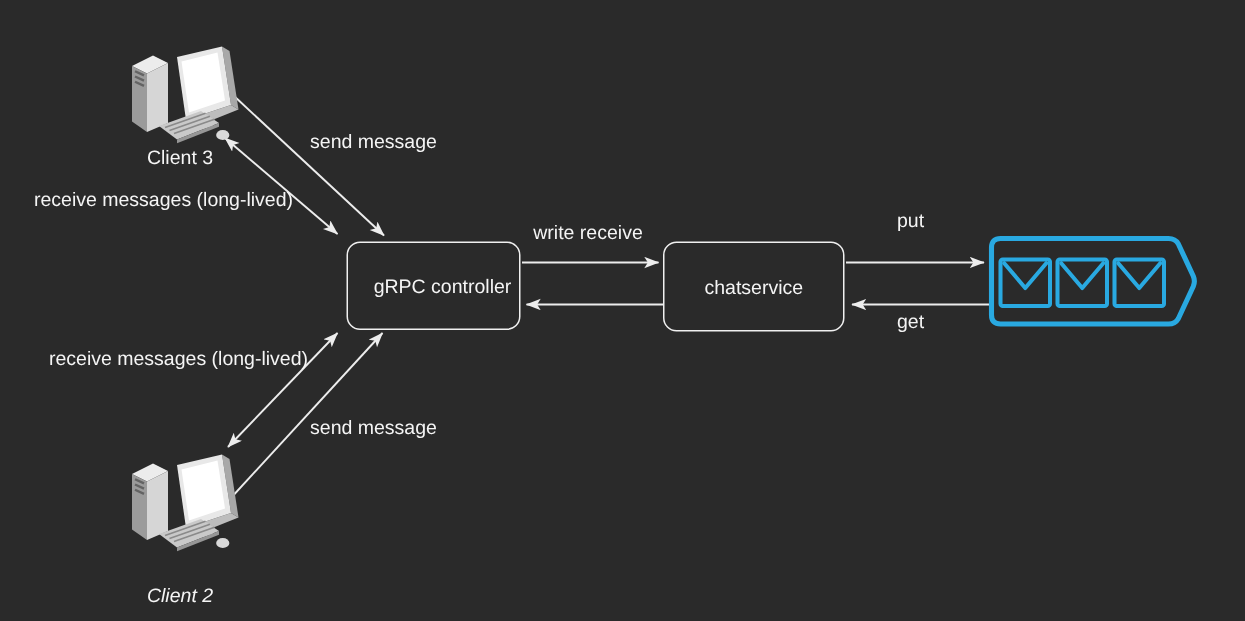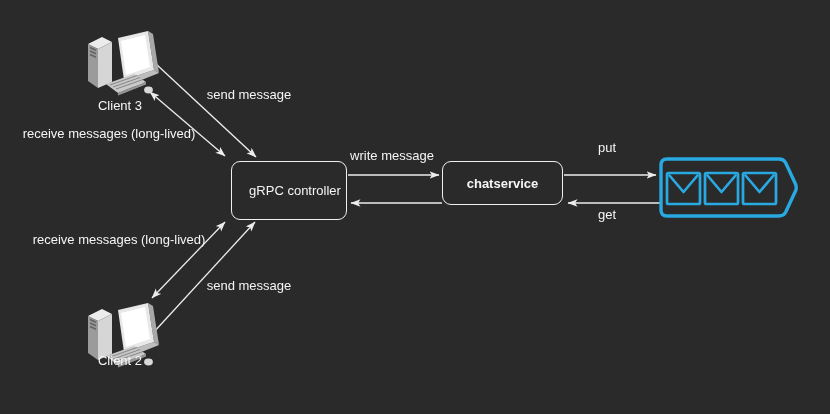--- a/index.html
+++ b/index.html
@@ -20,21 +20,21 @@
     display: flex;
     align-items: center;
     justify-content: center;
     font-size: 13px;
     color: #f5f5f5;
     background: transparent;
     box-sizing: border-box;
     text-align: center;
   }
   .grpc-box  { left: 231px; top: 161px; width: 116px; height: 59px; padding-left: 12px; }
-  .chat-box  { left: 442px; top: 161px; width: 121px; height: 44px; font-weight: bold; }
+  .chat-box  { left: 442px; top: 161px; width: 121px; height: 60px; }
   .lbl {
     position: absolute;
     font-size: 13px;
     color: #f5f5f5;
     white-space: nowrap;
     transform: translate(-50%, -50%);
     text-align: center;
   }
   .lbl.wrap { white-space: normal; width: 90px; line-height: 1.08; }
   .icon-abs { position: absolute; }
@@ -121,25 +121,25 @@
   </svg>
 
   <div class="node-box grpc-box">
     <span>gRPC controller</span>
   </div>
   <div class="node-box chat-box">
     <span>chatservice</span>
   </div>
 
   <div class="lbl" style="left:120px; top:105px;">Client 3</div>
-  <div class="lbl" style="left:120px; top:360px;">Client 2</div>
+  <div class="lbl" style="left:120px; top:397px;font-style:italic;">Client 2</div>
 
   <div class="lbl" style="left:249px; top:94px;">send message</div>
   <div class="lbl" style="left:109px; top:133px;">receive messages (long-lived)</div>
   <div class="lbl" style="left:119px; top:239px;">receive messages (long-lived)</div>
   <div class="lbl" style="left:249px; top:285px;">send message</div>
 
-  <div class="lbl" style="left:392px; top:155px;">write message</div>
+  <div class="lbl" style="left:392px; top:155px;">write receive</div>
 
   <div class="lbl" style="left:607px; top:147px;">put</div>
   <div class="lbl" style="left:607px; top:214px;">get</div>
 
 </div>
 
 </body></html>

